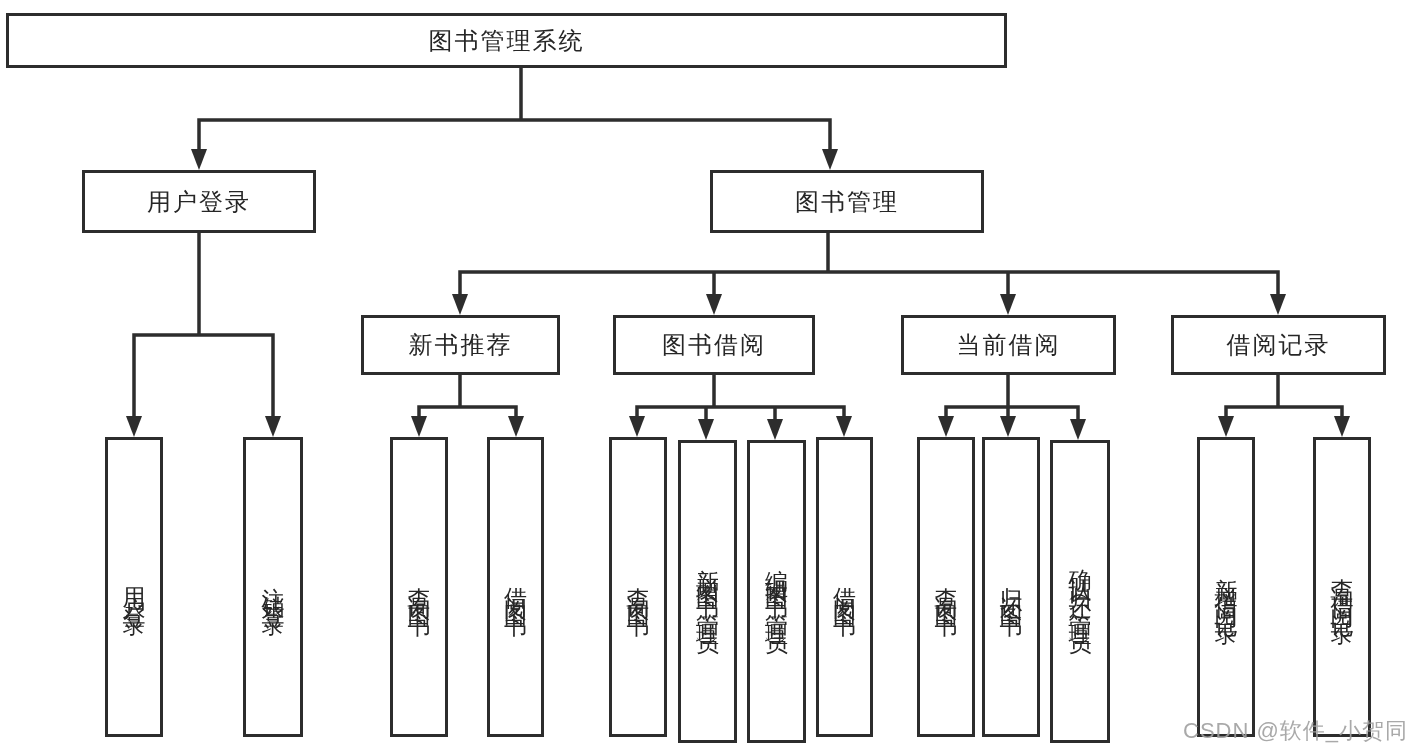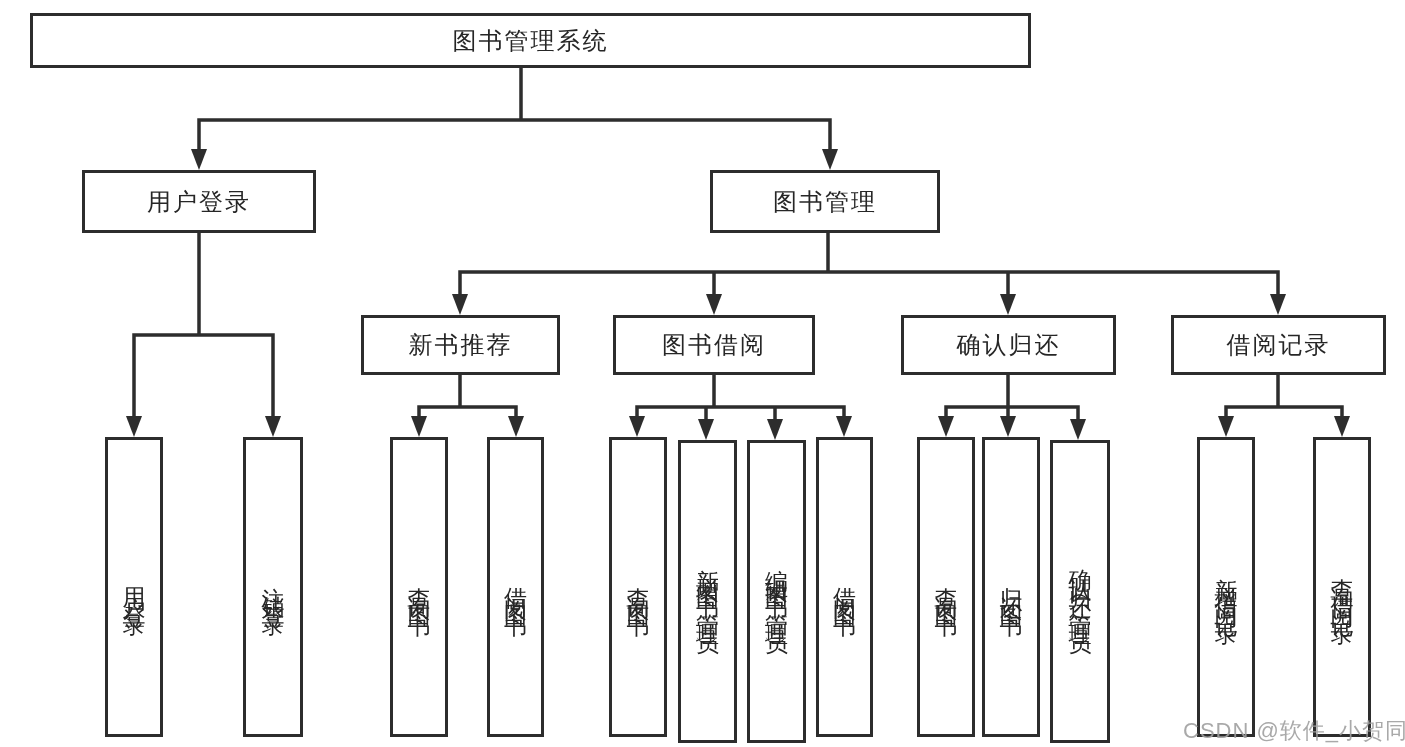--- a/index.html
+++ b/index.html
@@ -103,39 +103,39 @@
       <polygon points="1070,419 1086,419 1078,440"></polygon>
     </g>
 
     <g>
       <path d="M1278,375 L1278,407 M1226,407 L1342,407 M1226,407 L1226,420 M1342,407 L1342,420"></path>
       <polygon points="1218,416 1234,416 1226,437"></polygon>
       <polygon points="1334,416 1350,416 1342,437"></polygon>
     </g>
   </svg>
 
-  <div class="node" style="left:30px; top:13px; width:1001px; height:55px;">
+  <div class="node" style="left:6px; top:13px; width:1001px; height:55px;">
     <span class="label">图书管理系统</span>
   </div>
 
   <div class="node" style="left:82px; top:170px; width:234px; height:63px;">
     <span class="label">用户登录</span>
   </div>
-  <div class="node" style="left:710px; top:170px; width:230px; height:63px;">
+  <div class="node" style="left:710px; top:170px; width:274px; height:63px;">
     <span class="label">图书管理</span>
   </div>
 
   <div class="node" style="left:613px; top:315px; width:202px; height:60px;">
     <span class="label">图书借阅</span>
   </div>
   <div class="node" style="left:361px; top:315px; width:199px; height:60px;">
     <span class="label">新书推荐</span>
   </div>
   <div class="node" style="left:901px; top:315px; width:215px; height:60px;">
-    <span class="label">确认归还</span>
+    <span class="label">当前借阅</span>
   </div>
   <div class="node" style="left:1171px; top:315px; width:215px; height:60px;">
     <span class="label">借阅记录</span>
   </div>
 
   <div class="node leaf" style="left:105px; top:437px; width:58px; height:300px;">
     <span class="label">用户登录</span>
   </div>
   <div class="node leaf" style="left:243px; top:437px; width:60px; height:300px;">
     <span class="label">注销登录</span>

